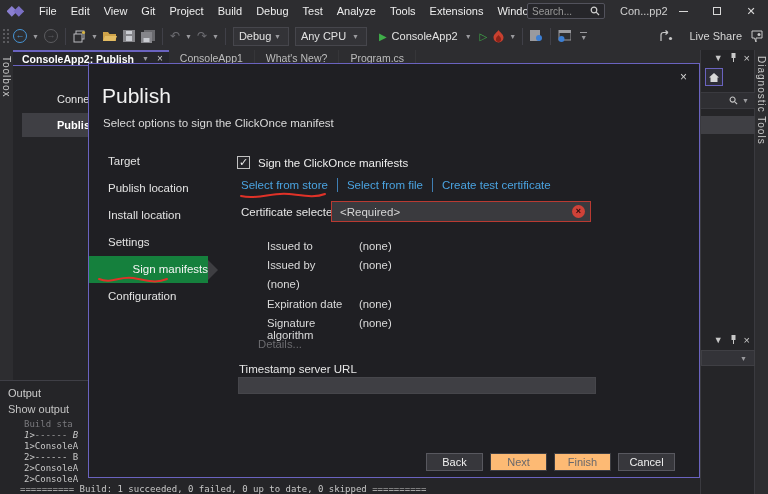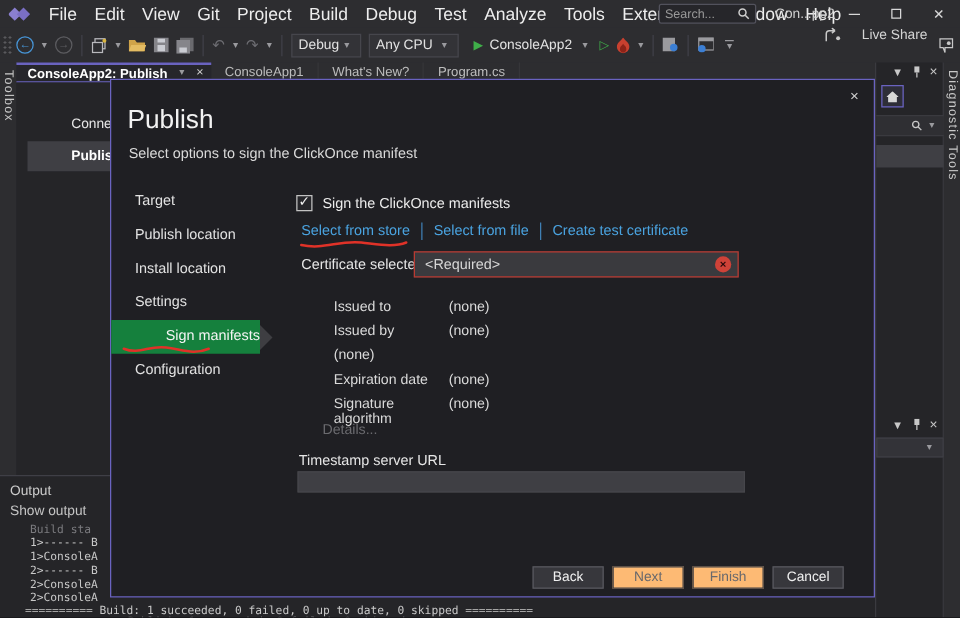--- a/index.html
+++ b/index.html
@@ -7,42 +7,42 @@
   #app {
     position:relative; width:768px; height:494px; overflow:hidden;
     background:#2d2d30; font-family:"Liberation Sans", sans-serif;
     font-size:11px; color:#dcdcdc; cursor:default;
   }
 
   
   .titlebar { position:absolute; left:0; top:0; width:768px; height:22px; background:#2d2d30; display:flex; align-items:center; }
   .logo { margin-left:7px; margin-right:8px; display:flex; }
   .menus { display:flex; }
-  .menu-item { padding:0 7px; line-height:22px; color:#ededed; font-size:14px; }
+  .menu-item { padding:0 7px; line-height:22px; color:#ededed; font-size:11px; }
   .searchbox { position:absolute; left:527px; top:3px; width:78px; height:16px; border:1px solid #52525c; border-radius:2px;
     background:#26262a; display:flex; align-items:center; justify-content:space-between; padding:0 4px; }
   .searchbox .ph { color:#9a9a9a; font-size:10px; }
   .wintitle { position:absolute; left:620px; top:0; line-height:22px; color:#d0d0d0; font-size:11px; }
   .wincontrols { position:absolute; right:0; top:0; height:22px; display:flex; }
   .winbtn { width:34px; height:22px; display:flex; align-items:center; justify-content:center; color:#d8d8d8; font-size:11px; }
   .min-glyph { width:9px; height:1px; background:#d8d8d8; }
   .max-glyph { width:8px; height:8px; border:1px solid #d8d8d8; }
 
   
   .toolbar { position:absolute; left:0; top:22px; width:768px; height:28px; background:#2d2d30; display:flex; align-items:center; }
   .grip { width:8px; height:16px; margin-left:2px; background-image:radial-gradient(#5a5a5e 1px, transparent 1px); background-size:4px 4px; }
   .tb-sep { width:1px; height:17px; background:#404048; margin:0 4px; }
   .tb-ico { display:flex; align-items:center; justify-content:center; height:22px; padding:0 3px; }
   .caret { color:#9a9a9e; font-size:7px; padding:0 2px; }
   .circ { width:14px; height:14px; border-radius:50%; border:1.4px solid #4796d8; color:#4796d8; font-size:9px; line-height:11px; text-align:center; }
   .circ.dis { border-color:#5c5c60; color:#5c5c60; }
   .combo { height:19px; background:#333337; border:1px solid #46464c; display:flex; align-items:center; justify-content:space-between; padding:0 5px; margin:0 3px; color:#e2e2e2; }
   .play { color:#3fae49; font-size:10px; }
   .dimglyph { color:#6d6d72; font-size:12px; }
-  .liveshare { position:absolute; right:26px; top:22px; height:28px; display:flex; align-items:flex-start; gap:16px; color:#d4d4d4; }
+  .liveshare { position:absolute; right:26px; top:22px; height:28px; display:flex; align-items:center; gap:16px; color:#d4d4d4; }
   .signin { position:absolute; right:4px; top:22px; height:28px; display:flex; align-items:center; }
   .ofl { display:flex; flex-direction:column; align-items:center; margin-left:4px; }
   .ofl .bar { width:7px; height:1px; background:#9a9a9e; margin-bottom:1px; }
 
   
   .tabstrip { position:absolute; left:13px; top:50px; width:687px; height:16px; display:flex; background:#2d2d30;text-align:center; }
   .tab-active { display:flex; align-items:center; background:#26262b; border-top:2px solid #6a63c0; border-bottom:1px solid #6a63c0;
     padding:0 6px 0 9px; color:#ffffff; font-weight:bold; font-size:10.5px; gap:6px; }
   .tab { display:flex; align-items:center; padding:0 11px; color:#bdbdbd; font-size:10.5px; border-right:1px solid #363639; }
   .tab-x { color:#cfcfcf; font-size:10px; font-weight:normal; }
@@ -325,21 +325,21 @@
     <span class="rcombo">
       <span class="caret">▼</span>
     </span>
   </div>
 
   <div class="output">
     <span class="out-title">Output</span>
     <span class="out-show">Show output</span>
     <div class="console">
       <div class="cline cdim" style="top:38px;">Build sta</div>
-      <div class="cline" style="top:49px;">1&gt;------ B</div>
+      <div class="cline" style="top:49px;font-style:italic;">1&gt;------ B</div>
       <div class="cline" style="top:60px;">1&gt;ConsoleA</div>
       <div class="cline" style="top:71px;">2&gt;------ B</div>
       <div class="cline" style="top:82px;">2&gt;ConsoleA</div>
       <div class="cline" style="top:93px;">2&gt;ConsoleA</div>
       <div class="cline" style="top:103px; left:8px;">========== Build: 1 succeeded, 0 failed, 0 up to date, 0 skipped ==========</div>
       <div class="cline cdim" style="top:112px; left:90px;">Publish: 1 succeeded, 0 failed, 0 skipped</div>
     </div>
   </div>
 
   <div class="dialog">

